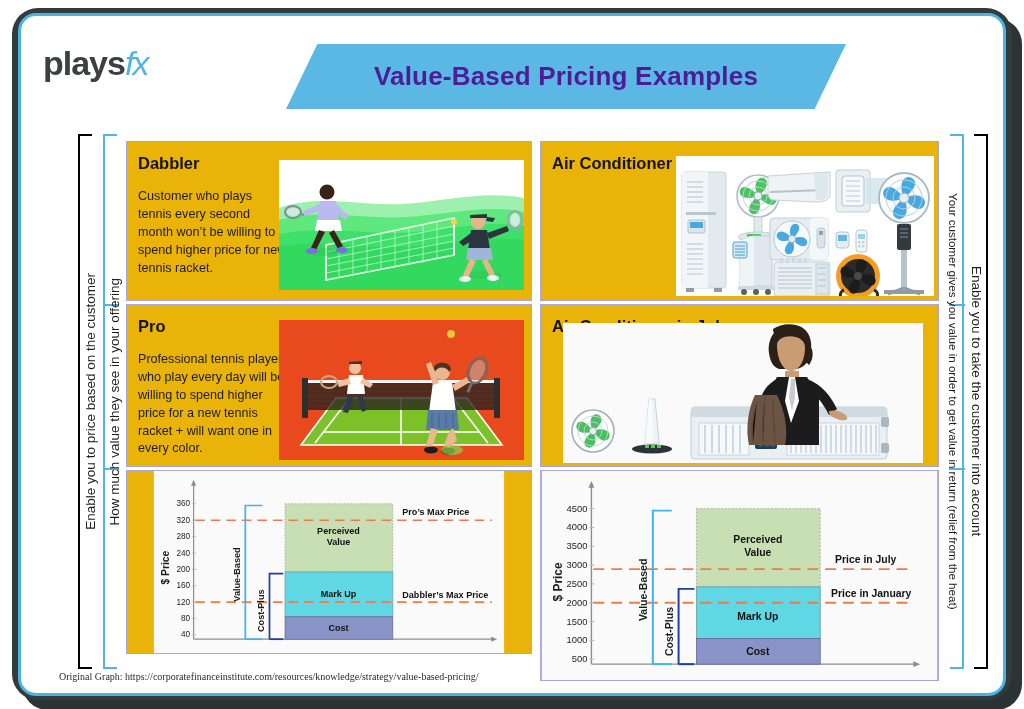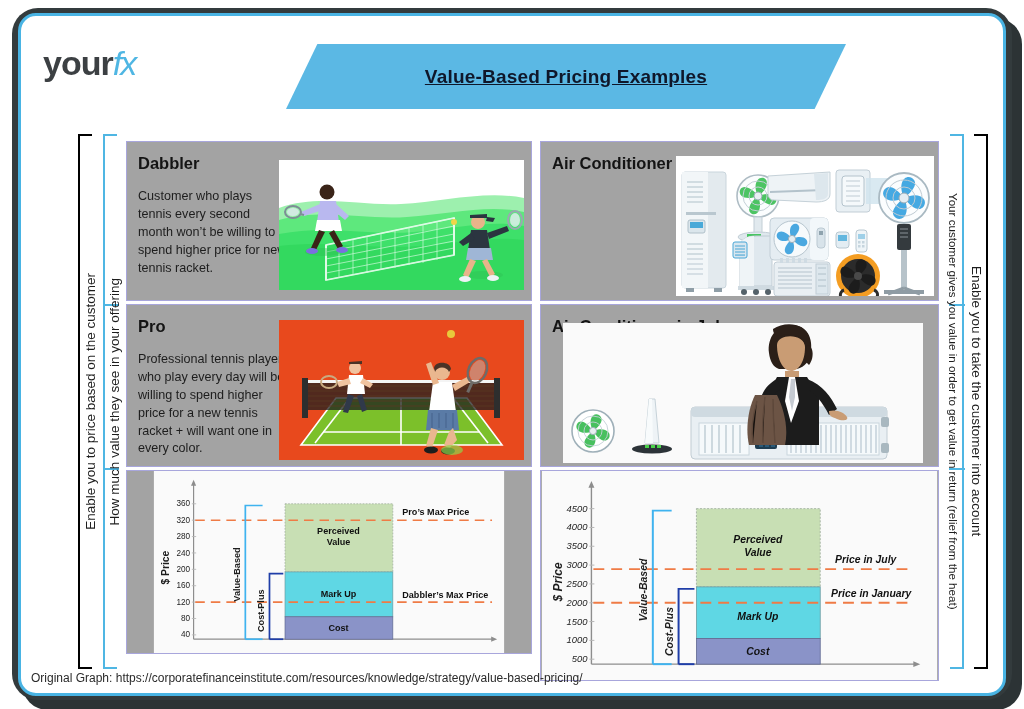--- a/index.html
+++ b/index.html
@@ -37,21 +37,21 @@
           letter-spacing:-1px; color:#3c4043; font-family:"Liberation Sans", sans-serif; }
   .logo .fx { color:#4fb6e3; font-style:italic; font-weight:normal; letter-spacing:-2px;}
 
   .title-banner {
     position:absolute; left:265px; top:28px; width:560px; height:65px;
     background:#5bb8e4;
     clip-path: polygon(5.6% 0, 100% 0, 94.4% 100%, 0% 100%);
     display:flex; align-items:center; justify-content:center;
   }
   .title-text {
-    color:#0f172a; font-size:19px; font-weight:bold; letter-spacing:.2px;text-decoration:underline;
+    color:#4c1d95; font-size:26px; font-weight:bold; letter-spacing:.2px;
   }
 
   
   .vtext { writing-mode: vertical-rl; white-space: nowrap; font-size:13.5px; color:#1d1d1d; }
   .vtext.ltr { transform: rotate(180deg); }
 
   .lbracket-outer{
     position:absolute; left:57px; top:118px; width:14px; height:535px;
     border-left:2px solid #000; border-top:2px solid #000; border-bottom:2px solid #000;
   }
@@ -74,57 +74,57 @@
   .rbracket-inner{
     position:absolute; left:929px; top:118px; width:14px; height:535px;
     border-right:2px solid #4fb6e3; border-top:2px solid #4fb6e3; border-bottom:2px solid #4fb6e3;
   }
   .rbl-inner{ position:absolute; left:921px; top:118px; height:535px; width:22px;
               display:flex; align-items:center; justify-content:center; }
   .rtick{ position:absolute; left:928px; width:16px; height:0; border-top:2px solid #4fb6e3; }
 
   
   .grid { position:absolute; left:105px; top:125px; width:813px; height:548px; }
-  .cell { position:absolute; border:1px solid #a8a6dc; background:#a3a3a3; overflow:hidden; }
+  .cell { position:absolute; border:1px solid #a8a6dc; background:#eab308; overflow:hidden; }
   .c-tl{ left:0;   top:0;   width:406px; height:160px;}
   .c-tr{ left:414px;top:0;  width:399px; height:160px;}
   .c-ml{ left:0;   top:163px;width:406px;height:163px;}
   .c-mr{ left:414px;top:163px;width:399px;height:163px;}
   .c-bl{ left:0;   top:329px;width:406px;height:184px;}
-  .c-br{ left:414px;top:329px;width:399px;height:211px;font-style:italic;}
+  .c-br{ left:414px;top:329px;width:399px;height:211px;}
 
   .cell-title{ position:absolute; left:11px; top:12px; font-size:16.5px; font-weight:bold; color:#141414; }
   .cell-body{ position:absolute; left:11px; top:46px; width:150px; font-size:12.6px;
               line-height:1.42; color:#1d1d1d; }
 
   
   .illus{ position:absolute; }
   .tennis-green{ left:152px; top:18px; width:245px; height:130px; background:#ffffff;}
   .tennis-clay { left:152px; top:15px; width:245px; height:140px; background:#e8491d;}
   .ac-jan{ left:135px; top:14px; width:258px; height:140px;}
   .ac-jul{ left:22px; top:18px; width:360px; height:140px;}
 
   
   .chart{ position:absolute; left:0; top:0; width:100%; height:100%; }
 
   
-  .footer{ position:absolute; left:10px; top:655px; font-size:12px; color:#2a2a2a; }
+  .footer{ position:absolute; left:38px; top:655px; font-size:10px; color:#2a2a2a;font-family:Liberation Serif, serif; }
 </style>
 </head>
 <body>
 
 <div id="root">
 
   <div class="bezel-shadow"></div>
   <div class="bezel"></div>
 
   <div class="screen">
 
     <div class="logo">
-      <span>your</span><span class="fx">fx</span>
+      <span>plays</span><span class="fx">fx</span>
     </div>
 
     <div class="title-banner">
       <span class="title-text">Value-Based Pricing Examples</span>
     </div>
 
     <div class="lbracket-outer"></div>
     <div class="lbl-outer">
       <span class="vtext ltr">Enable you to price based on the customer</span>
     </div>

